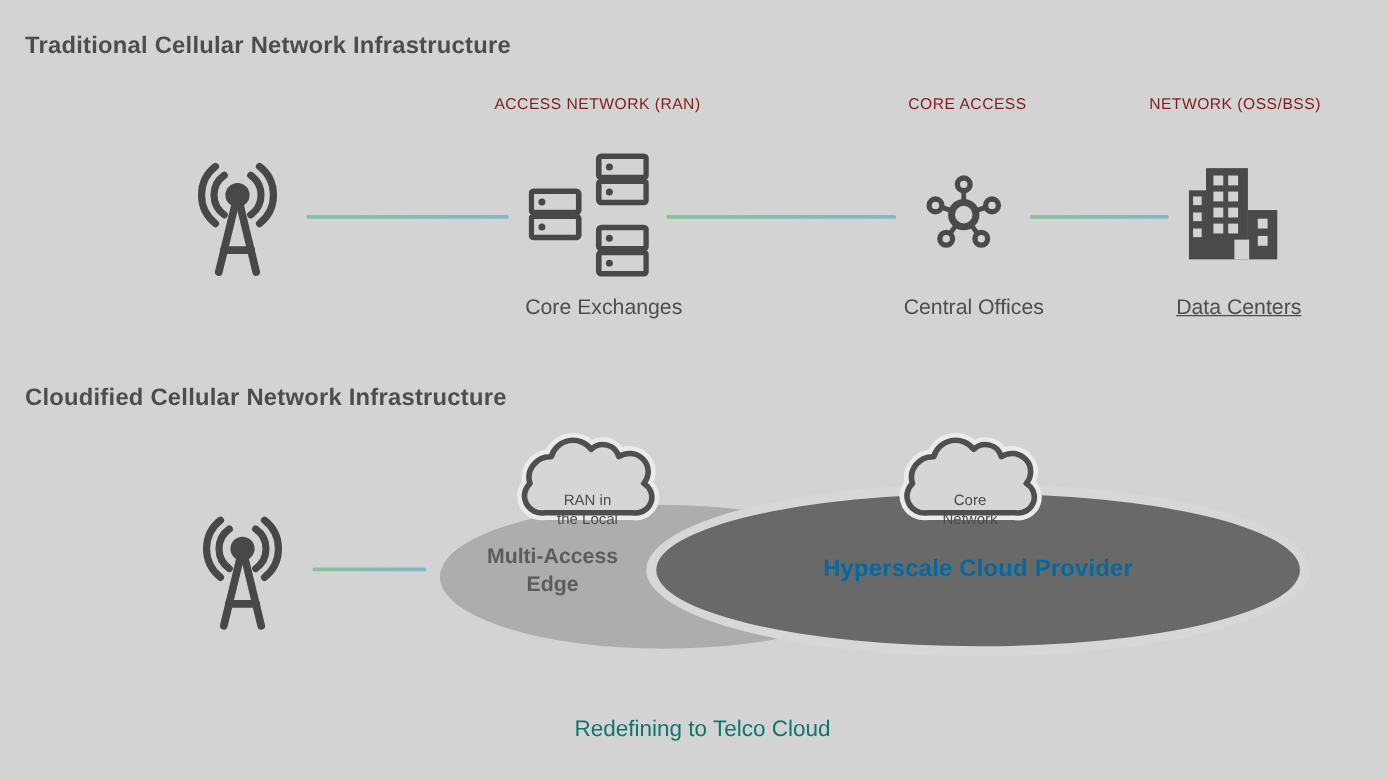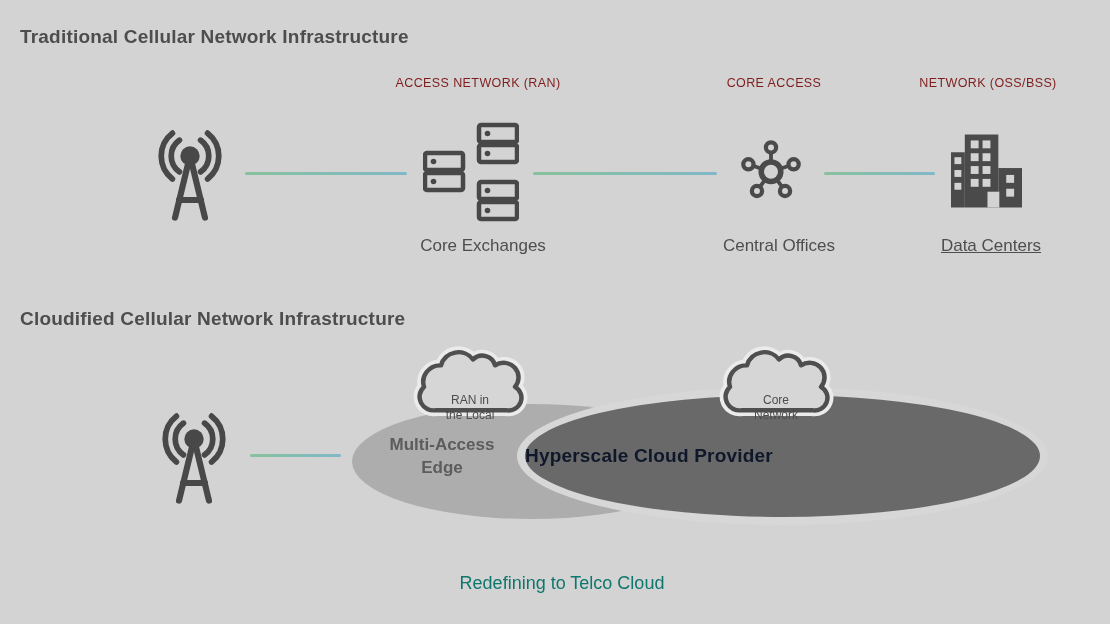--- a/index.html
+++ b/index.html
@@ -28,22 +28,22 @@
   #icon-hub{left:737px;top:136px;width:68px;height:68px;}
   #icon-buildings{left:951px;top:134px;width:71px;height:74px;}
   
   #edge-ellipse{position:absolute;left:352px;top:404px;width:358px;height:115px;
     background:#adadad;border-radius:50%;z-index:1;}
   #edge-label{position:absolute;left:352px;top:434px;width:180px;text-align:center;z-index:2;
     font-size:17px;font-weight:700;color:#5c5c5c;line-height:1.35;}
   #edge-label span{display:block;}
   #provider-ellipse{position:absolute;left:517px;top:387px;width:515px;height:122px;
     background:#696969;border:8px solid #d7d7d7;border-radius:50%;z-index:3;}
-  #provider-label{position:absolute;left:525px;top:445px;width:515px;text-align:left;z-index:4;
-    font-size:19px;font-weight:700;color:#0f172a;letter-spacing:.2px;}
+  #provider-label{position:absolute;left:525px;top:445px;width:515px;text-align:center;z-index:4;
+    font-size:19px;font-weight:700;color:#0369a1;letter-spacing:.2px;}
   .cloud{position:absolute;z-index:6;}
   #cloud-ran{left:411px;top:340px;width:118px;height:78px;}
   #cloud-core{left:717px;top:340px;width:118px;height:78px;}
   #cloud-services{left:872px;top:344px;width:113px;height:74px;}
   .cloud svg{position:absolute;left:0;top:0;width:100%;height:100%;overflow:visible;}
   .cloud .halo{fill:none;stroke:#ebebeb;stroke-width:12;stroke-linejoin:round;stroke-linecap:round;}
   .cloud .body{fill:#d6d6d6;stroke:#4f4f4f;stroke-width:4.5;stroke-linejoin:round;}
   .cloud-label{position:absolute;left:0;right:0;top:42%;text-align:center;
     font-size:12px;font-weight:400;color:#4c4c4c;line-height:1.3;margin-top:20px;}
   .cloud-label span{display:block;}

